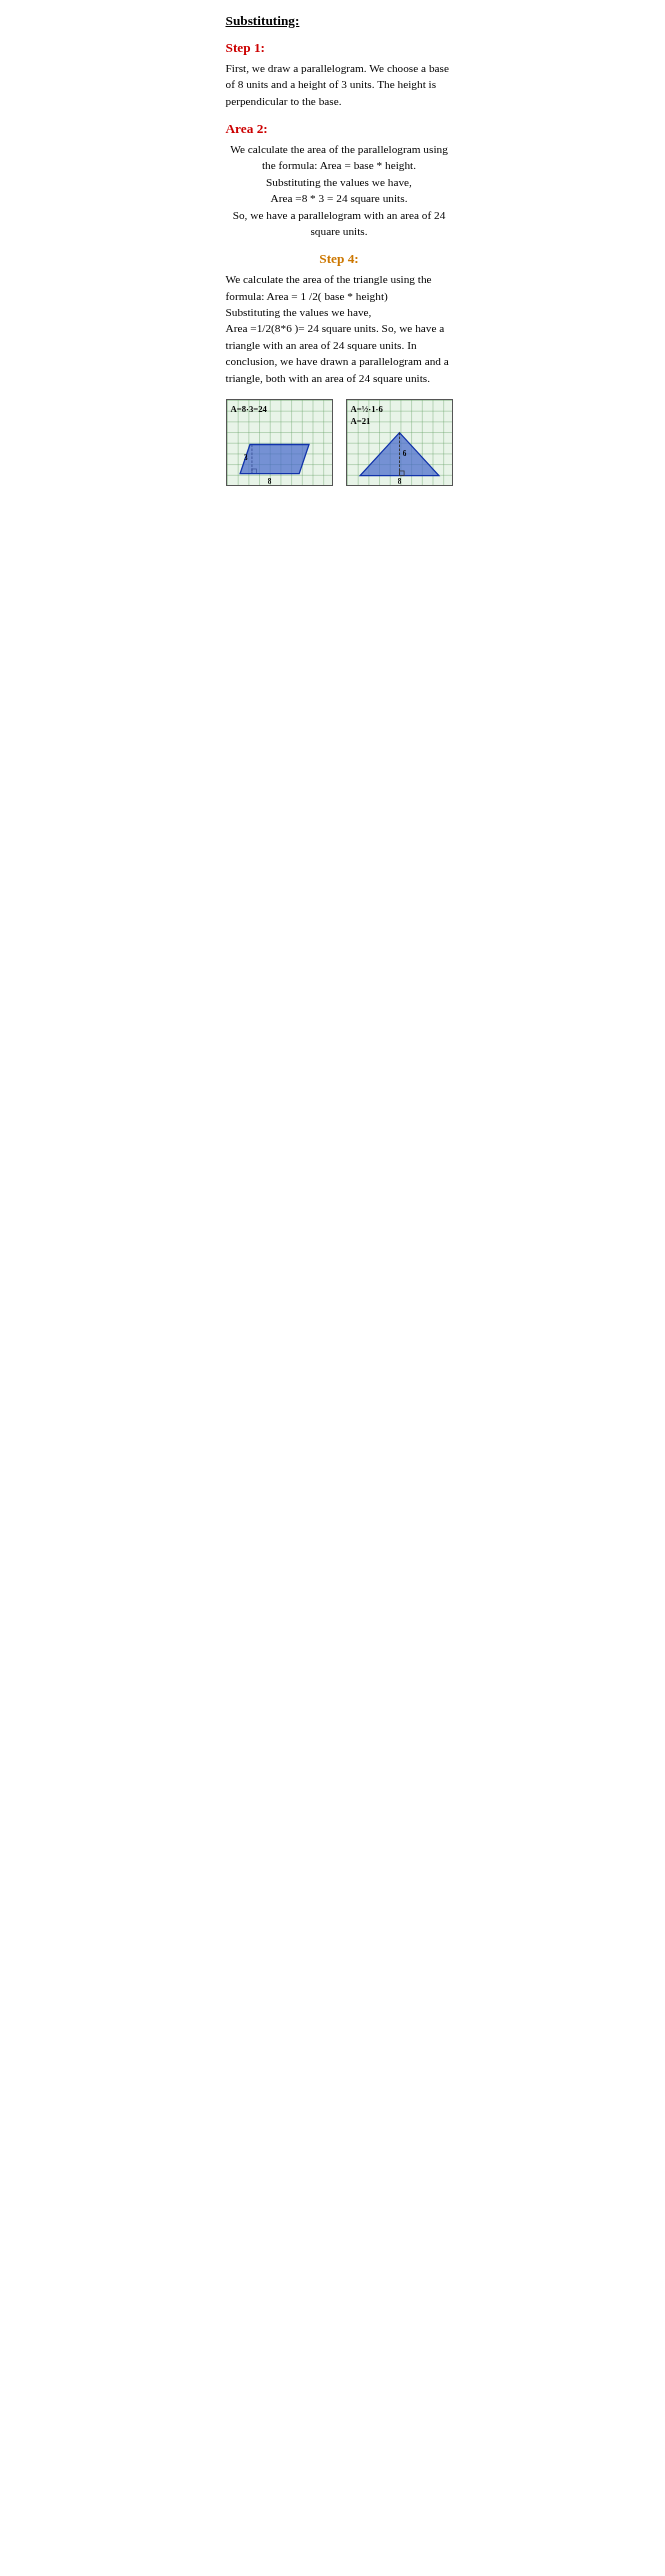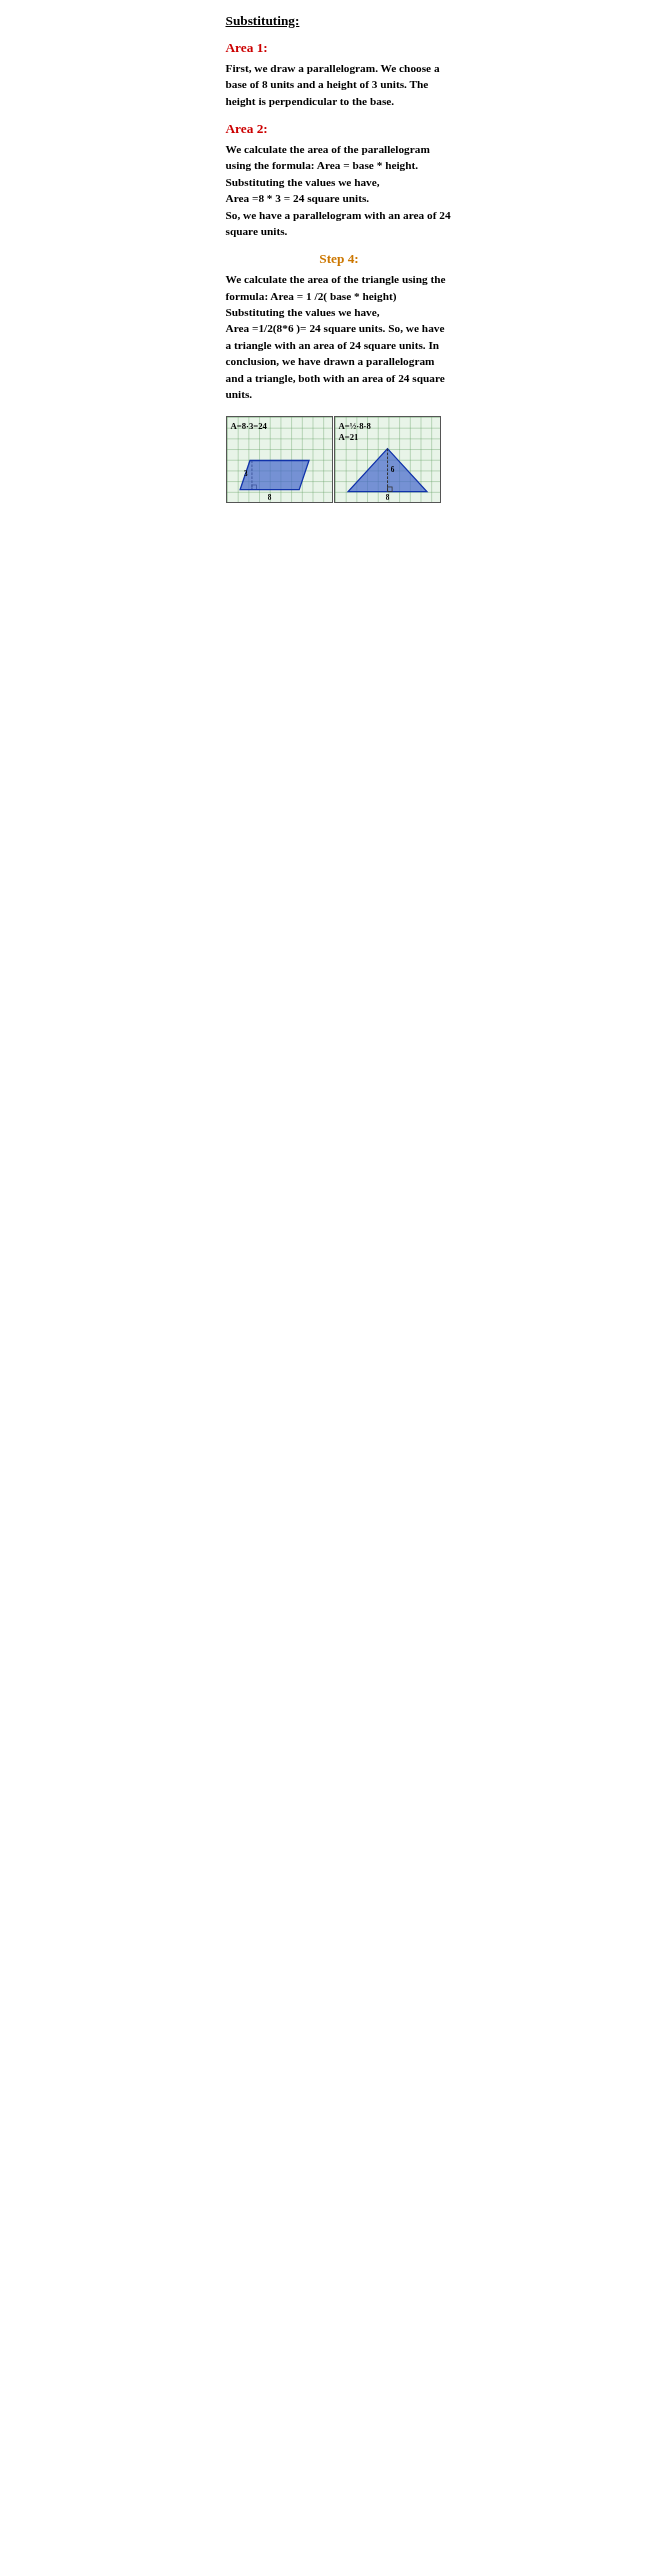--- a/index.html
+++ b/index.html
@@ -23,30 +23,30 @@
       font-size: 13.3px;
       font-weight: bold;
       margin-bottom: 4px;
     }
 
     .step-label.red { color: #cc0000; }
     .step-label.orange { color: #cc7700; text-align: center; }
 
     .step-text {
       font-size: 11.3px;
-      font-weight: bold;
+      font-weight: normal;
       color: #000;
       line-height: 1.45;
       margin-bottom: 12px;
     }
 
     .diagrams-row {
       display: flex;
       flex-direction: row;
-      gap: 1px;
+      gap: 13px;
       margin-top: 13.3px;
       align-items: flex-start;
     }
 
     .diagram-box {
       border: 1.3px solid #555;
       background: #e8f4e8;
       width: 107px;
       height: 87px;
       position: relative;
@@ -89,27 +89,27 @@
     }
   </style>
 </head>
 <body>
 
 <div>
 
   <div class="explanation-title">Substituting:</div>
 
   <div>
-    <div class="step-label red">Area 1:</div>
+    <div class="step-label red">Step 1:</div>
     <div class="step-text">First, we draw a parallelogram. We choose a base of 8 units and a height of 3 units. The height is perpendicular to the base.</div>
   </div>
 
   <div>
     <div class="step-label red">Area 2:</div>
-    <div class="step-text" style="white-space: pre-line;"> We calculate the area of the parallelogram using the formula: Area = base * height.
+    <div class="step-text" style="white-space: pre-line; text-align: center;"> We calculate the area of the parallelogram using the formula: Area = base * height.
 Substituting the values we have,
  Area =8 * 3 = 24 square units.
 So, we have a parallelogram with an area of 24 square units.</div>
   </div>
 
 
   <div>
     <div class="step-label orange">Step 4:</div>
     <div class="step-text" style="white-space: pre-line;">We calculate the area of the triangle using the formula: Area = 1 /2( base * height)
 Substituting the values we have,
@@ -132,21 +132,21 @@
         <polygon points="20,72 110,72 125,28 35,28" fill="#4466cc" fill-opacity="0.7" stroke="#1133aa" stroke-width="2"></polygon>
 
         <text x="65" y="88" font-size="11" font-weight="bold" fill="#000" text-anchor="middle">8</text>
 
         <text x="26" y="52" font-size="11" font-weight="bold" fill="#000">3</text>
       </svg>
     </div>
 
     <div class="diagram-box">
       <div class="diagram-label">
-        <span>A=½·8·8</span>
+        <span>A=½·1·6</span>
         <span>A=21</span>
       </div>
       <svg class="shape" viewBox="0 0 160 90" preserveAspectRatio="none">
 
         <polygon points="80,10 20,75 140,75" fill="#4466cc" fill-opacity="0.7" stroke="#1133aa" stroke-width="2"></polygon>
 
         <line x1="80" y1="10" x2="80" y2="75" stroke="#333" stroke-width="1.5" stroke-dasharray="4,2"></line>
 
         <rect x="80" y="68" width="7" height="7" fill="none" stroke="#333" stroke-width="1.2"></rect>
 

